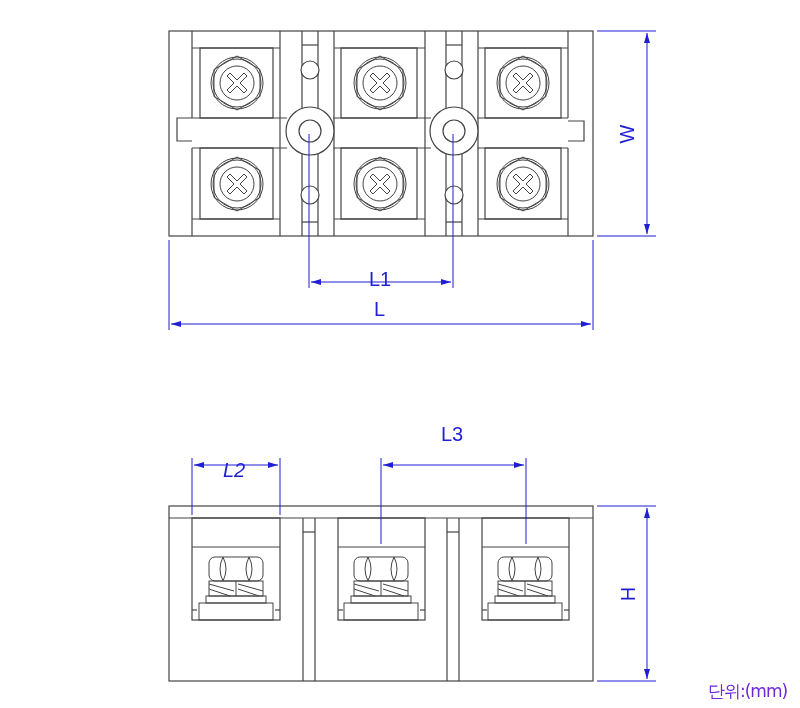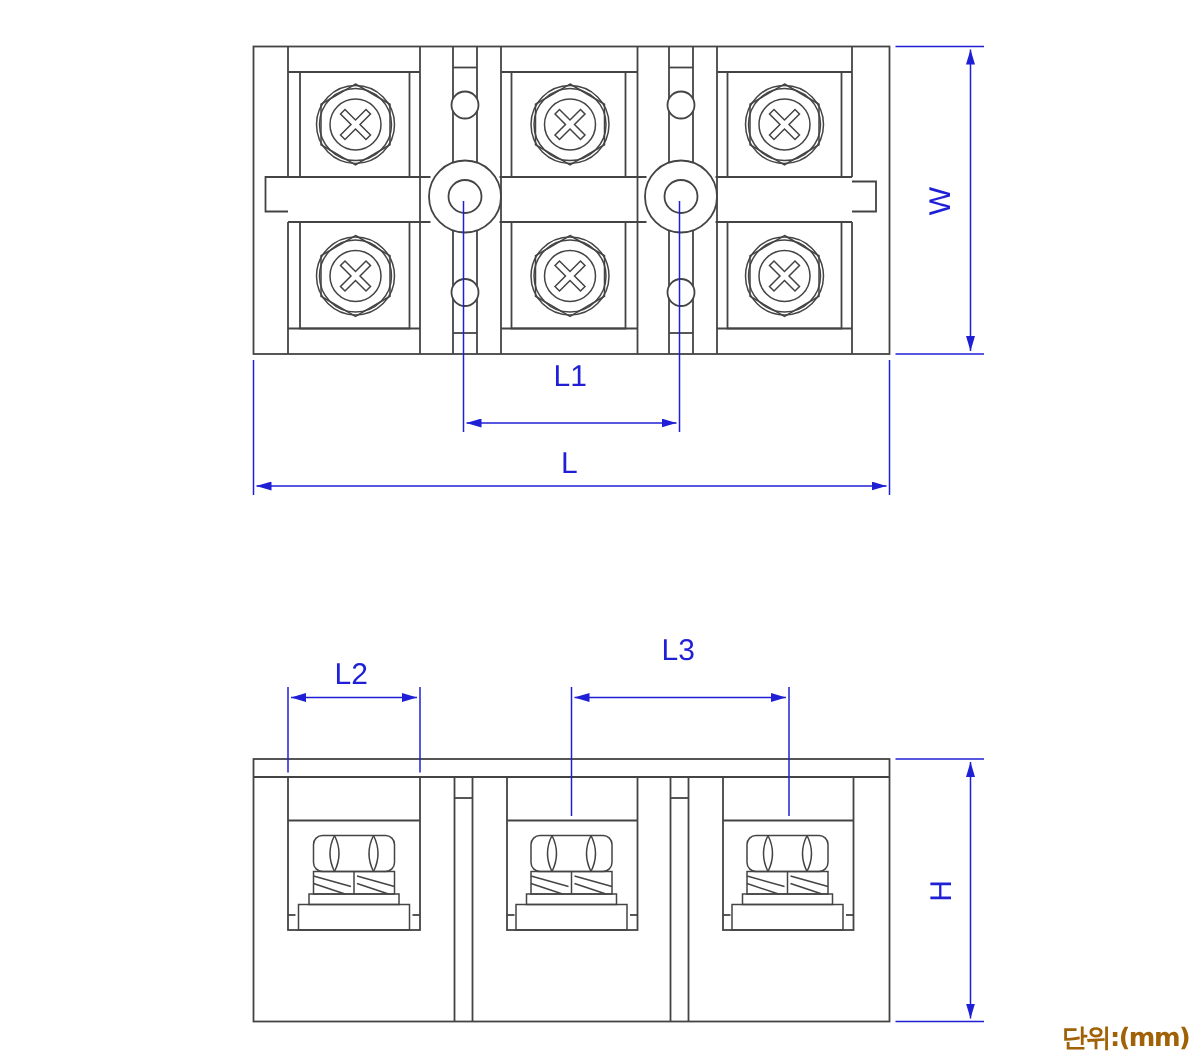--- a/index.html
+++ b/index.html
@@ -3,21 +3,21 @@
 <meta charset="utf-8">
 <style>
   html, body { margin: 0; padding: 0; background: #ffffff; }
   body { width: 800px; height: 708px; position: relative; overflow: hidden;
          font-family: "Liberation Sans", sans-serif; }
   #drawing { position: absolute; left: 0; top: 0; }
   .dim-label { position: absolute; color: #1f1fd6; font-size: 20px;
                font-family: "Liberation Sans", sans-serif; line-height: 1; }
   .dim-label.rot { transform: rotate(-90deg); transform-origin: center center; }
   .unit-label { position: absolute; left: 708px; top: 680px; font-size: 17px;
-                font-weight: bold; color: #a16207; letter-spacing: -1px;
+                font-weight: normal; color: #6d28d9; letter-spacing: -1px;
                 font-family: "DejaVu Sans", sans-serif; }
 </style>
 </head>
 <body>
 
 <svg id="drawing" width="800" height="708" viewBox="0 0 800 708" xmlns="http://www.w3.org/2000/svg">
   <defs>
     <marker id="arr" viewBox="0 0 10 6" refX="10" refY="3" markerWidth="10" markerHeight="6" orient="auto-start-reverse">
       <path d="M0,0 L10,3 L0,6 Z" fill="#1f1fd6"></path>
     </marker>
@@ -177,19 +177,19 @@
     <line x1="526" y1="458" x2="526" y2="544"></line>
     <line x1="383" y1="465" x2="524" y2="465" marker-start="url(#arr)" marker-end="url(#arr)"></line>
 
     <line x1="597" y1="506" x2="656" y2="506"></line>
     <line x1="597" y1="681" x2="656" y2="681"></line>
     <line x1="647" y1="508" x2="647" y2="679" marker-start="url(#arr)" marker-end="url(#arr)"></line>
   </g>
 </svg>
 
 <span class="dim-label rot" style="left:618px; top:124px;">W</span>
-<span class="dim-label" style="left:369px; top:241px;">L1</span>
+<span class="dim-label" style="left:369px; top:269px;">L1</span>
 <span class="dim-label" style="left:374px; top:299px;">L</span>
-<span class="dim-label" style="left:223px; top:440px;">L2</span>
+<span class="dim-label" style="left:223px; top:460px;font-style:italic;">L2</span>
 <span class="dim-label" style="left:441px; top:424px;">L3</span>
 <span class="dim-label rot" style="left:621px; top:584px;">H</span>
 
 <span class="unit-label">단위:(mm)</span>
 
 </body></html>

